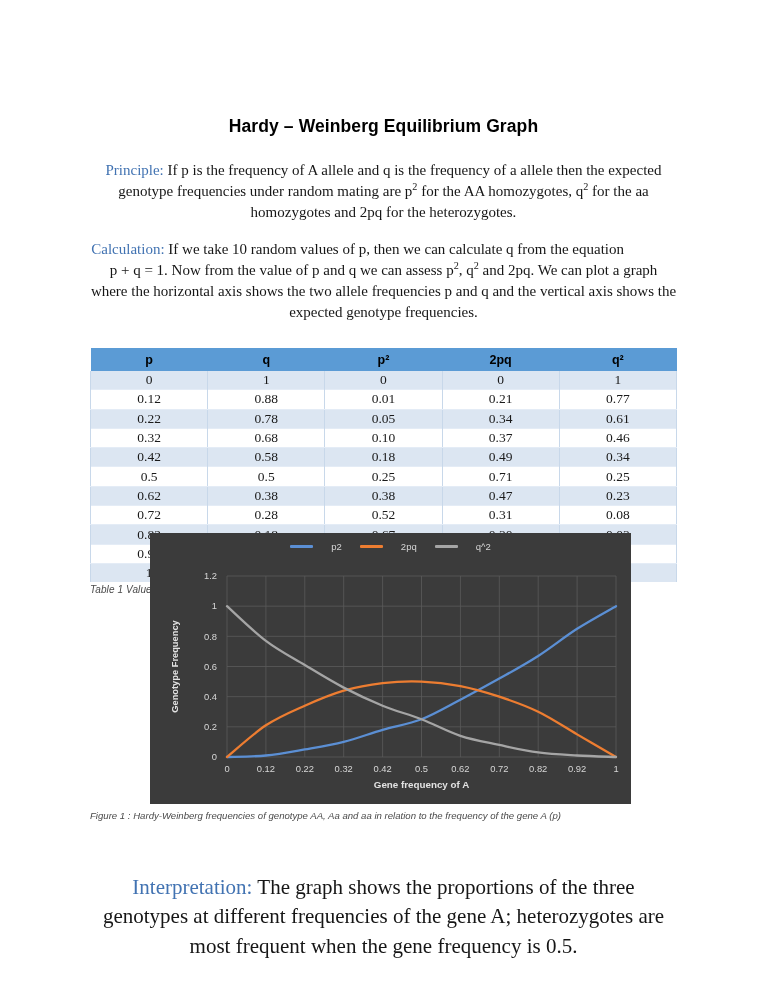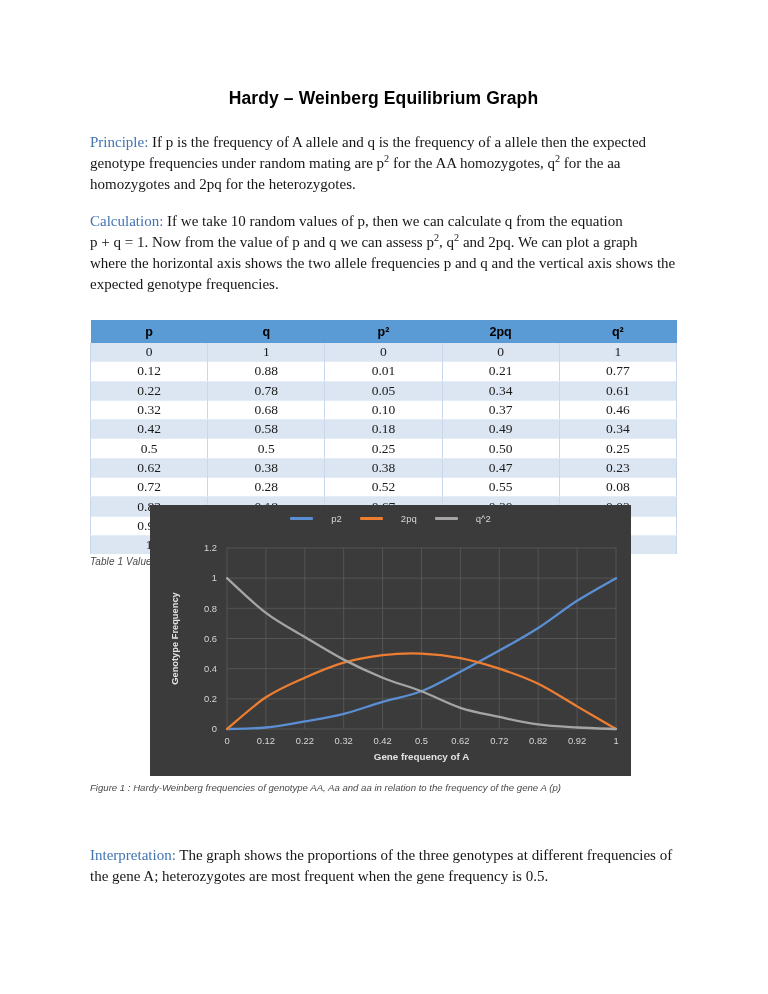--- a/index.html
+++ b/index.html
@@ -14,20 +14,21 @@
     color: #1a1a1a;
     position: relative;
     overflow: hidden;
   }
   .page {
     position: relative;
     width: 768px;
     height: 708px;
     background: #fff;
     box-sizing: border-box;
+    margin-top: 28px;
   }
   .content {
     position: absolute;
     left: 90px;
     top: 0;
     width: 587px;
   }
 
   
   .doc-title {
@@ -39,21 +40,21 @@
     margin: 0;
     padding-top: 88px;
     color: #000;
   }
 
   
   .para {
     font-size: 15px;
     line-height: 1.40;
     margin: 0;
-    text-align: left;
+    text-align: center;
     color: #161616;
   }
   .para-principle { margin-top: 23px; }
   .para-calculation { margin-top: 16px; font-family: Liberation Serif, serif; }
   .lead {
     color: #4273b2;
   }
   .indent-line { display: inline-block; width: 48px; }
   sup { font-size: 0.68em; vertical-align: super; line-height: 0; }
 
@@ -139,21 +140,21 @@
     font-size: 9.6px;
     color: #4a4a4a;
   }
 
   
   .para-interpretation {
     position: absolute;
     left: 90px;
     top: 845px;
     width: 587px;
-    font-size: 15px;
+    font-size: 21px;
     line-height: 1.40;
   }
 
   
   .footer {
     position: absolute;
     left: 90px;
     top: 901px;
     width: 587px;
     text-align: center;
@@ -224,35 +225,35 @@
               <td>0.42</td>
               <td>0.58</td>
               <td>0.18</td>
               <td>0.49</td>
               <td>0.34</td>
             </tr>
             <tr class="even">
               <td>0.5</td>
               <td>0.5</td>
               <td>0.25</td>
-              <td>0.50</td>
+              <td>0.71</td>
               <td>0.25</td>
             </tr>
             <tr class="odd">
               <td>0.62</td>
               <td>0.38</td>
               <td>0.38</td>
               <td>0.47</td>
               <td>0.23</td>
             </tr>
             <tr class="even">
               <td>0.72</td>
               <td>0.28</td>
               <td>0.52</td>
-              <td>0.55</td>
+              <td>0.31</td>
               <td>0.08</td>
             </tr>
             <tr class="odd">
               <td>0.82</td>
               <td>0.18</td>
               <td>0.67</td>
               <td>0.30</td>
               <td>0.03</td>
             </tr>
             <tr class="even">

